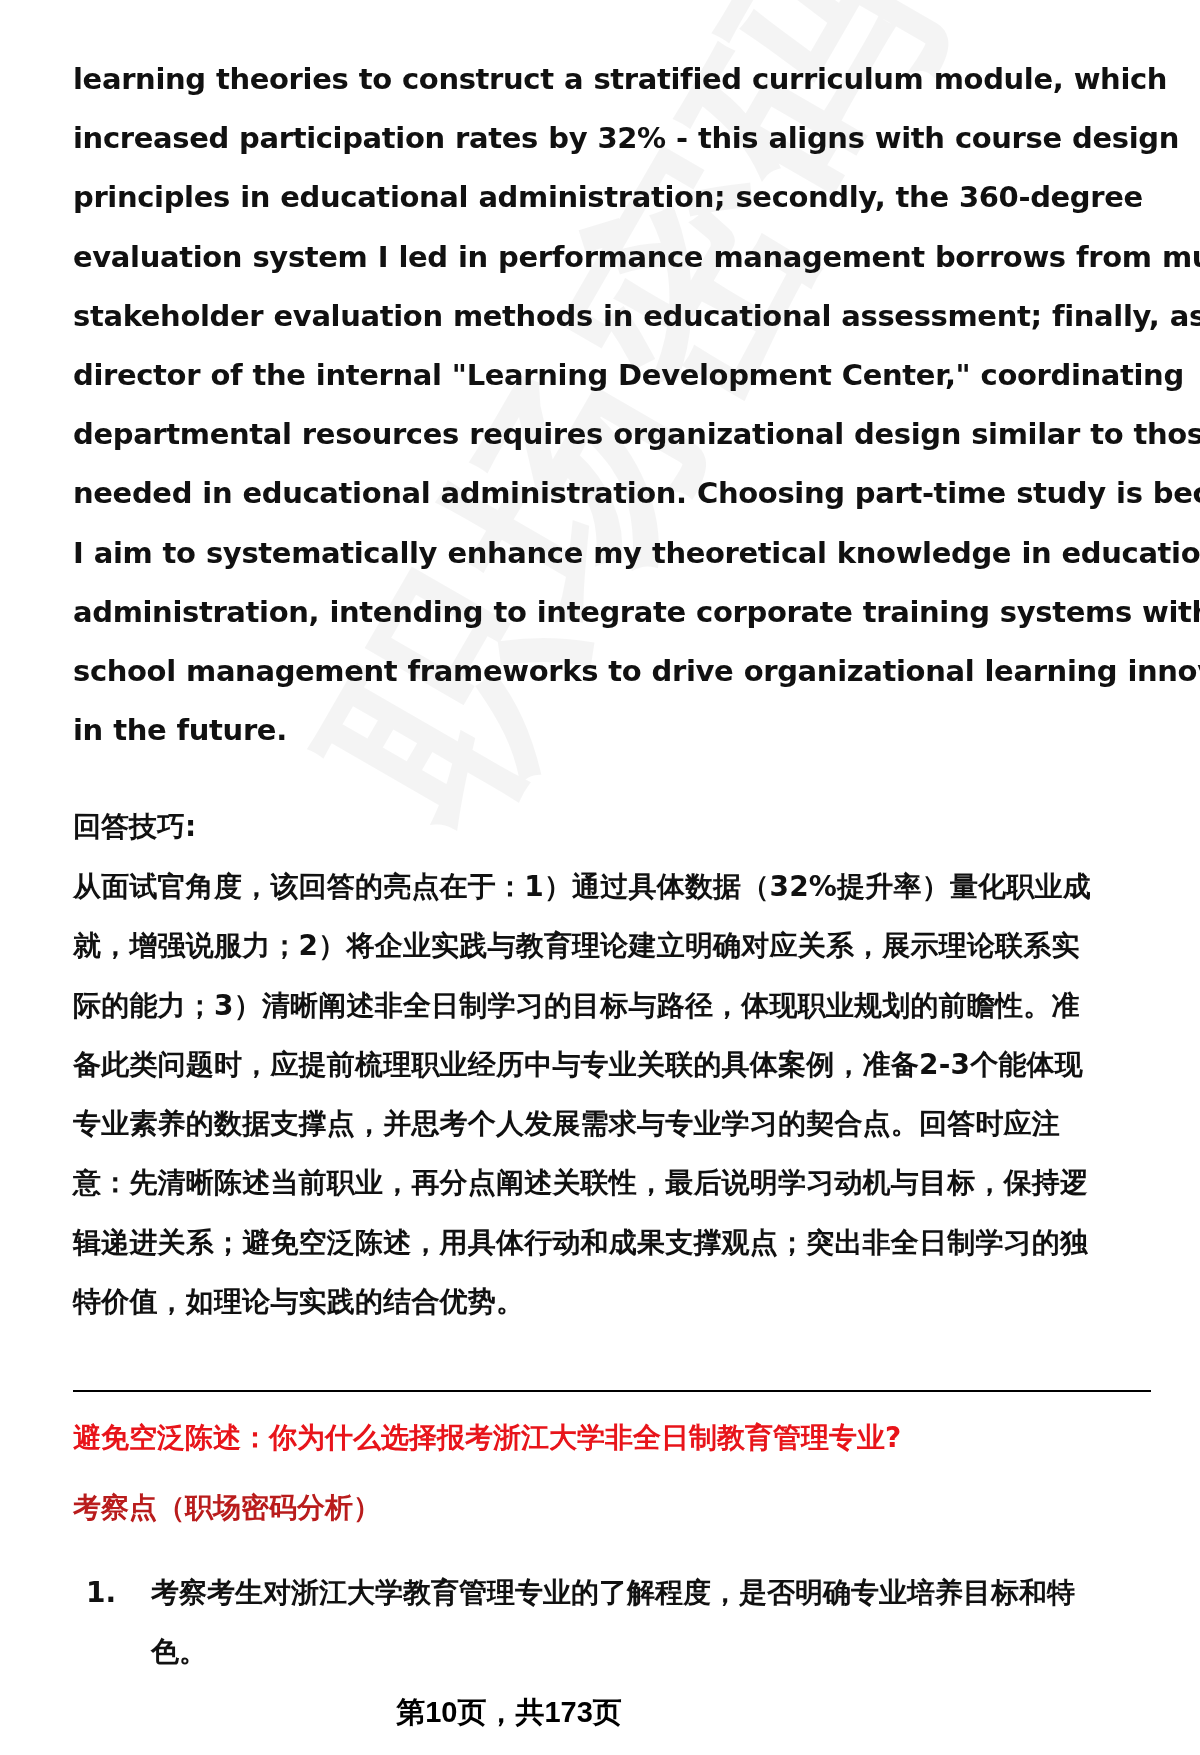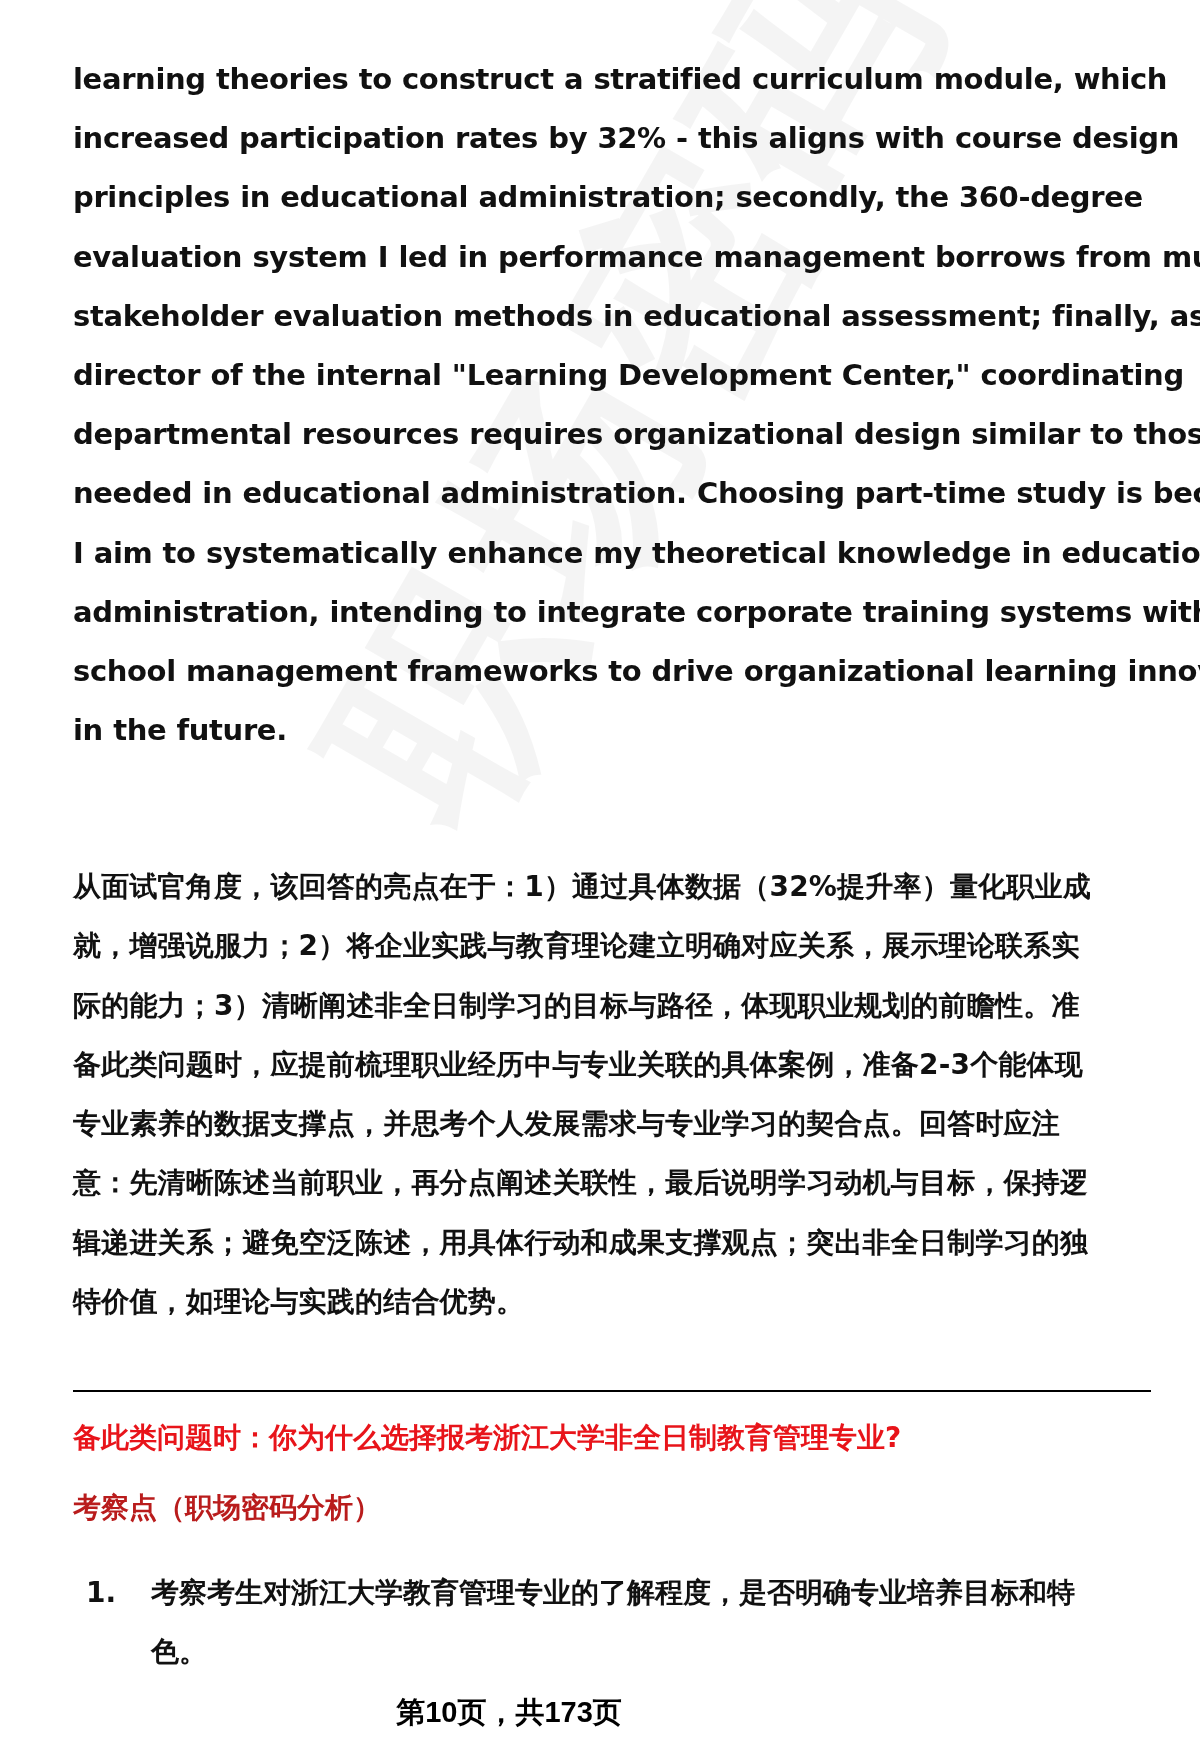--- a/index.html
+++ b/index.html
@@ -143,35 +143,36 @@
     <span class="ln">stakeholder evaluation methods in educational assessment; finally, as the</span>
     <span class="ln">director of the internal "Learning Development Center," coordinating</span>
     <span class="ln">departmental resources requires organizational design similar to those</span>
     <span class="ln">needed in educational administration. Choosing part-time study is because</span>
     <span class="ln">I aim to systematically enhance my theoretical knowledge in educational</span>
     <span class="ln">administration, intending to integrate corporate training systems with</span>
     <span class="ln">school management frameworks to drive organizational learning innovation</span>
     <span class="ln">in the future.</span>
   </div>
 
+  <div class="content tips-label" style="position:absolute;">回答技巧:</div>
 
   <div class="content tips-body" style="position:absolute;">
     <span class="ln">从面试官角度，该回答的亮点在于：1）通过具体数据（32%提升率）量化职业成</span>
     <span class="ln">就，增强说服力；2）将企业实践与教育理论建立明确对应关系，展示理论联系实</span>
     <span class="ln">际的能力；3）清晰阐述非全日制学习的目标与路径，体现职业规划的前瞻性。准</span>
     <span class="ln">备此类问题时，应提前梳理职业经历中与专业关联的具体案例，准备2-3个能体现</span>
     <span class="ln">专业素养的数据支撑点，并思考个人发展需求与专业学习的契合点。回答时应注</span>
     <span class="ln">意：先清晰陈述当前职业，再分点阐述关联性，最后说明学习动机与目标，保持逻</span>
     <span class="ln">辑递进关系；避免空泛陈述，用具体行动和成果支撑观点；突出非全日制学习的独</span>
     <span class="ln">特价值，如理论与实践的结合优势。</span>
   </div>
 
   <div class="divider"></div>
 
-  <div class="content red-heading" style="position:absolute;">备此类问题时：你为什么选择报考浙江大学非全日制教育管理专业?</div>
+  <div class="content red-heading" style="position:absolute;">避免空泛陈述：你为什么选择报考浙江大学非全日制教育管理专业?</div>
 
   <div class="content red-sub" style="position:absolute;">考察点（职场密码分析）</div>
 
   <div class="content list" style="position:absolute;">
     <div class="list-item">
       <span class="num">1.</span>
       <span class="ln">考察考生对浙江大学教育管理专业的了解程度，是否明确专业培养目标和特</span>
       <span class="ln">色。</span>
     </div>
   </div>

